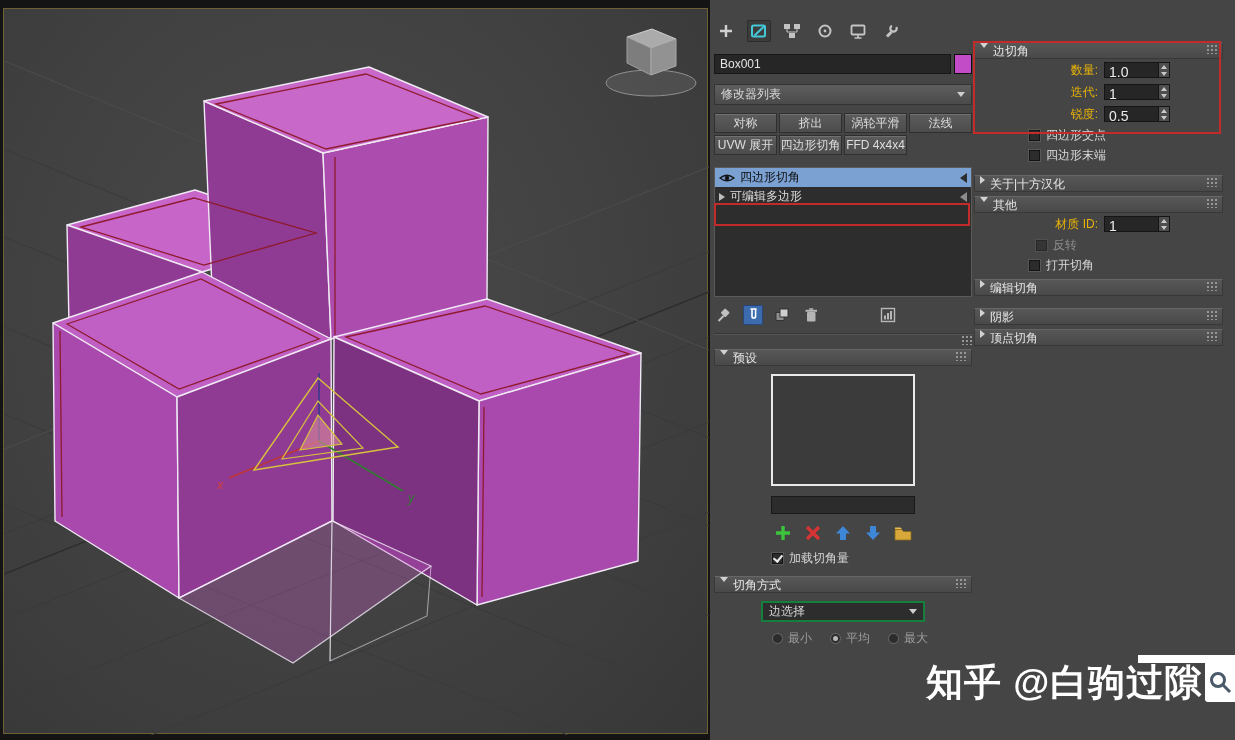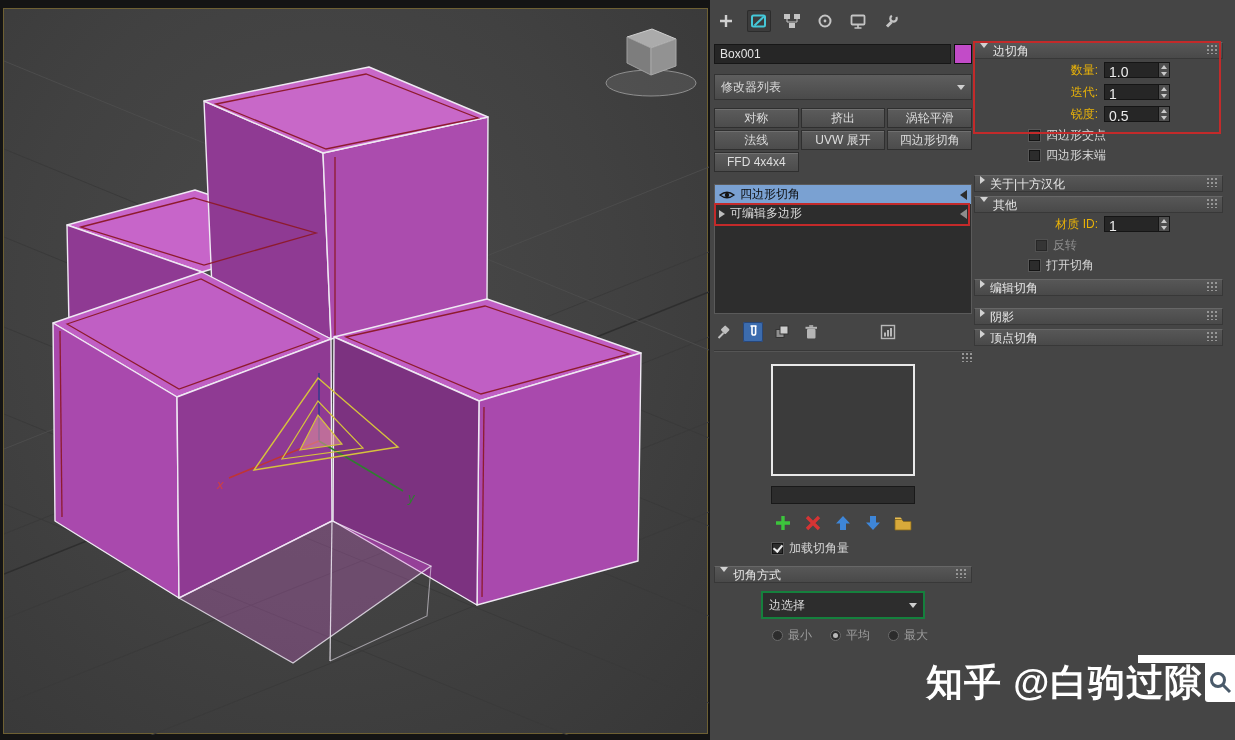--- a/index.html
+++ b/index.html
@@ -6,37 +6,37 @@
 html,body{width:1235px;height:740px;overflow:hidden}
 body{background:#141414;font-family:"Liberation Sans","DejaVu Sans",sans-serif;font-size:12px;color:#d8d8d8;position:relative}
 
 
 .viewport{position:absolute;left:3px;top:8px;width:705px;height:726px;border:1px solid #6e6033;
   background:radial-gradient(ellipse at 45% 40%,#4a4a4a 0%,#414141 55%,#373737 100%)}
 .viewport svg{position:absolute;left:0;top:0}
 
 
 .panel{position:absolute;left:710px;top:0;width:525px;height:740px;background:#454545}
-.panel-left{position:absolute;left:4px;top:8px;width:258px}
+.panel-left{position:absolute;left:4px;top:18px;width:258px}
 .panel-right{position:absolute;left:264px;top:42px;width:249px}
 
 .tabs{display:flex;gap:9px;height:26px;align-items:center}
 .tab{width:24px;height:22px;display:flex;align-items:center;justify-content:center;border-radius:2px}
 .tab.active{background:#3c3c3c;box-shadow:inset 0 0 0 1px #2c2c2c}
 
 .name-row{display:flex;gap:3px;margin-top:10px;height:20px}
 .name-field{flex:1;background:#262626;border:1px solid #171717;display:flex;align-items:center;padding:0 5px;color:#e4e4e4}
 .swatch{width:18px;height:20px;background:#c24bc8;border:1px solid #0e0e0e}
 
 .combo{height:21px;margin-top:10px;background:linear-gradient(#5e5e5e,#4a4a4a);border:1px solid #333;
-  display:flex;align-items:center;padding:12px 6px}
+  display:flex;align-items:center;padding:4px 6px}
 .combo.dark{background:#2d2d2d;border:2px solid #15803d}
 .combo-arrow{margin-left:auto;width:0;height:0;border-left:4px solid transparent;border-right:4px solid transparent;border-top:5px solid #cfcfcf}
 
-.btn-grid{display:grid;grid-template-columns:1fr 1fr 1fr;gap:2px;margin-top:8px}
+.btn-grid{display:grid;grid-template-columns:1fr 1fr 1fr 1fr;gap:2px;margin-top:8px}
 .btn{height:20px;background:linear-gradient(#5c5c5c,#4c4c4c);border:1px solid #2f2f2f;box-shadow:inset 0 1px 0 #707070;
   color:#dedede;display:flex;align-items:center;justify-content:center;white-space:nowrap;overflow:hidden}
 
 .stack{margin-top:12px;height:130px;background:#2d2d2d;border:1px solid #5a5a5a}
 .srow{height:19px;display:flex;align-items:center;padding:0 4px;gap:5px;color:#dcdcdc}
 .srow.sel{background:#7aa1d2;color:#0d0d0d}
 .pinL{margin-left:auto;width:0;height:0;border-top:5px solid transparent;border-bottom:5px solid transparent;border-right:7px solid #2d2d2d}
 .pinL.light{border-right-color:#8d8d8d}
 .expander{width:0;height:0;border-top:4px solid transparent;border-bottom:4px solid transparent;border-left:6px solid #bdbdbd}
 
@@ -272,20 +272,25 @@
             <rect x="8" y="7" width="2" height="6.5" fill="#b8b8b8"></rect>
             <rect x="11" y="5" width="2" height="8.5" fill="#b8b8b8"></rect>
           </svg>
       </span>
     </div>
 
     <div class="hsep">
         <span class="grip"></span>
       </div>
 
+    <div class="rollout-h ml-top">
+      <span class="arr-d"></span>
+      <span>预设</span>
+      <span class="grip"></span>
+    </div>
     <div>
       <div class="preset-preview"></div>
       <div class="preset-input"></div>
       <div class="preset-btns">
         <span class="pbtn">
           <svg width="20" height="20">
               <path d="M10 3v14M3 10h14" stroke="#3cc43c" stroke-width="3.4"></path>
             </svg>
         </span>
         <span class="pbtn">

